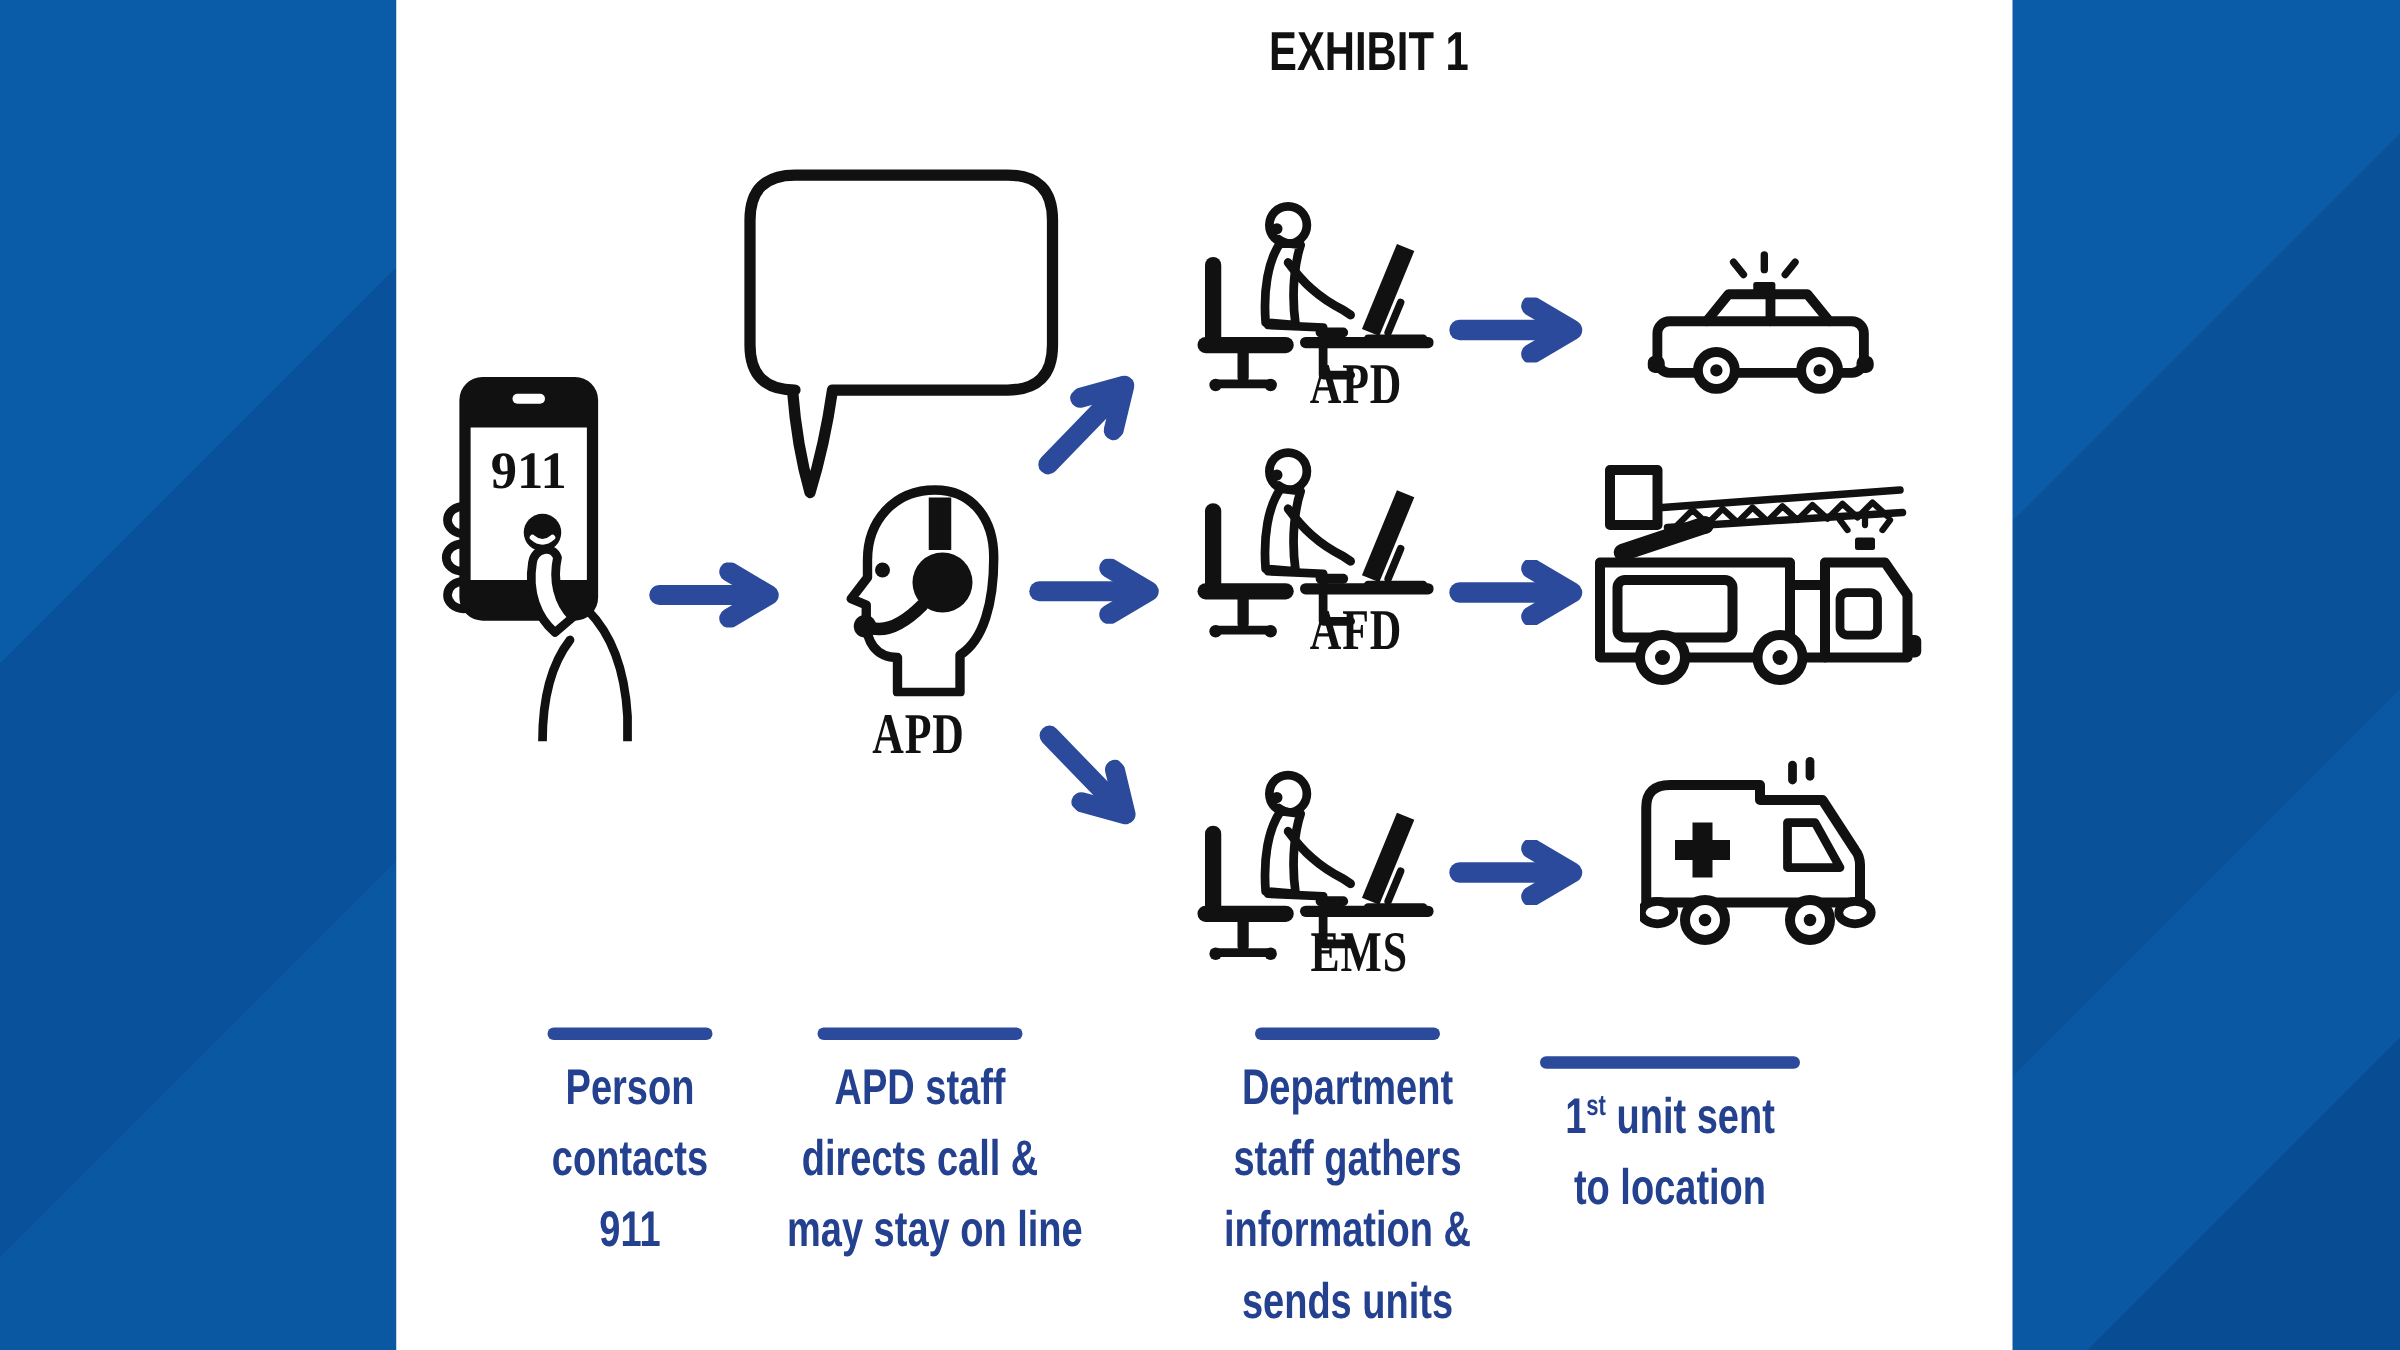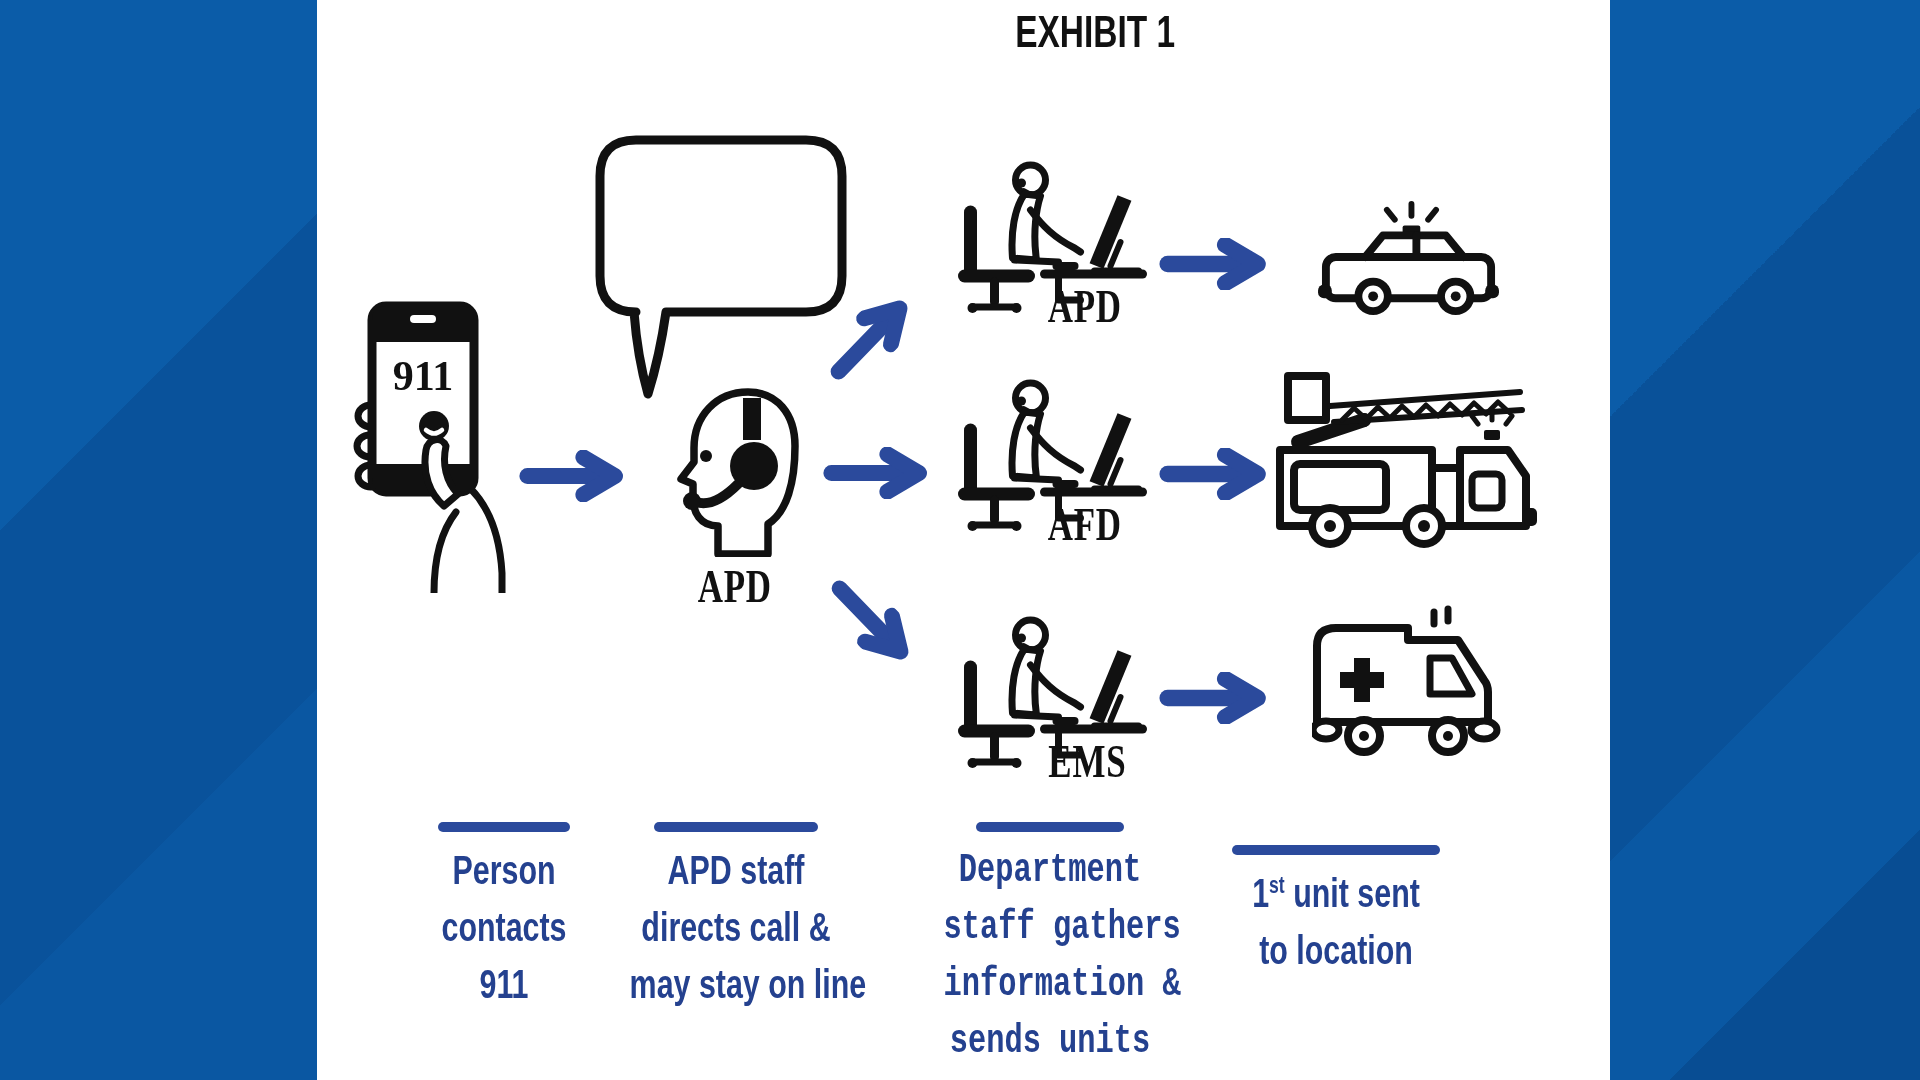--- a/index.html
+++ b/index.html
@@ -6,21 +6,21 @@
   #stage{position:relative;width:1920px;height:1080px;overflow:hidden;
          font-family:"Liberation Sans",sans-serif;background:#fff;}
   .side{position:absolute;top:0;height:1080px;}
   #side-left{left:0;width:317px;
     background:linear-gradient(135deg,#0b5ca8 0%,#0b5ca8 38%,#09529b 38%,#09529b 72%,#0a57a2 72%);}
   #side-right{left:1610px;width:310px;
     background:linear-gradient(135deg,#0b5ca8 0%,#0b5ca8 30%,#095199 30%,#095199 62%,#0a58a3 62%,#0a58a3 82%,#084d93 82%);}
   .abs{position:absolute;}
   .cond{display:inline-block;transform:scaleX(0.76);transform-origin:center;}
   .cond-left{display:inline-block;transform:scaleX(0.78);transform-origin:left center;}
-  #title{left:317px;top:8px;width:1557px;text-align:center;color:var(--icon-black,#111);}
+  #title{left:317px;top:18px;width:1557px;text-align:center;color:var(--icon-black,#111);}
   #title .t1{font-size:44px;font-weight:bold;line-height:48px;white-space:nowrap;}
   #title .t2{font-size:42px;font-weight:bold;line-height:46px;white-space:nowrap;}
   .icon{color:var(--icon-black,#111);}
   .arrow{color:var(--accent-blue,#2b4a9c);}
   .arrow svg{display:block;width:100%;height:100%;}
   #bubble-text{left:616px;top:158px;width:230px;color:var(--icon-black,#111);
     font-size:30px;font-weight:bold;line-height:44px;white-space:nowrap;}
   .black-label{color:var(--icon-black,#111);font-weight:bold;font-size:46px;letter-spacing:1px;white-space:nowrap;font-family:Liberation Serif, serif;}
   #calltaker-label{left:652px;top:560px;width:165px;text-align:center;}
   .dispatcher{width:205px;height:190px;}
@@ -137,21 +137,21 @@
         <circle cx="77" cy="33" r="4.5" fill="currentColor" stroke="none"></circle>
         <path d="M79,40 q7,5 14,3" stroke-width="4"></path>
         <path d="M80,44 C70,58 66,82 68,108 L92,110 C88,82 92,58 96,46 Z" fill="#fff" stroke-width="7"></path>
         <path d="M86,60 C98,76 110,88 130,98 L136,102" stroke-width="7"></path>
         <path d="M70,110 L114,112 L114,150 L136,150" stroke-width="7"></path>
       </g>
     </svg>
     <span class="dlabel black-label"><span class="cond">APD</span></span>
   </div>
 
-  <div class="abs icon dispatcher" style="left:942px;top:368px;">
+  <div class="abs icon dispatcher" style="left:942px;top:347px;">
     <svg width="205" height="165" viewBox="0 0 200 165">
       <g stroke="currentColor" fill="none" stroke-linecap="round" stroke-linejoin="round">
         <path d="M26,62 V122" stroke-width="13"></path>
           <path d="M20,126 H84" stroke-width="13"></path>
         <path d="M50,132 V152" stroke-width="9"></path>
           <path d="M28,157 H72" stroke-width="7"></path>
         <circle cx="28" cy="158" r="5" fill="currentColor" stroke="none"></circle>
           <circle cx="72" cy="158" r="5" fill="currentColor" stroke="none"></circle>
         <path d="M100,124 H198" stroke-width="9"></path>
         <rect x="108" y="112" width="26" height="8" rx="4" fill="currentColor" stroke="none"></rect>
@@ -296,21 +296,21 @@
 
   <div class="step" style="left:596px;">
     <div class="rule" style="width:164px;"></div>
     <div class="lines cond" style="display:block;">
       <div>APD staff</div>
       <div>directs call &amp;</div>
       <div>may stay on line</div>
     </div>
   </div>
 
-  <div class="step" style="left:910px;font-family:Liberation Mono, monospace;">
+  <div class="step" style="left:938px;">
     <div class="rule" style="width:148px;"></div>
     <div class="lines cond" style="display:block;">
       <div>Department</div>
       <div>staff gathers</div>
       <div>information &amp;</div>
       <div>sends units</div>
     </div>
   </div>
 
   <div class="step" style="left:1196px;margin-top:23px;">

